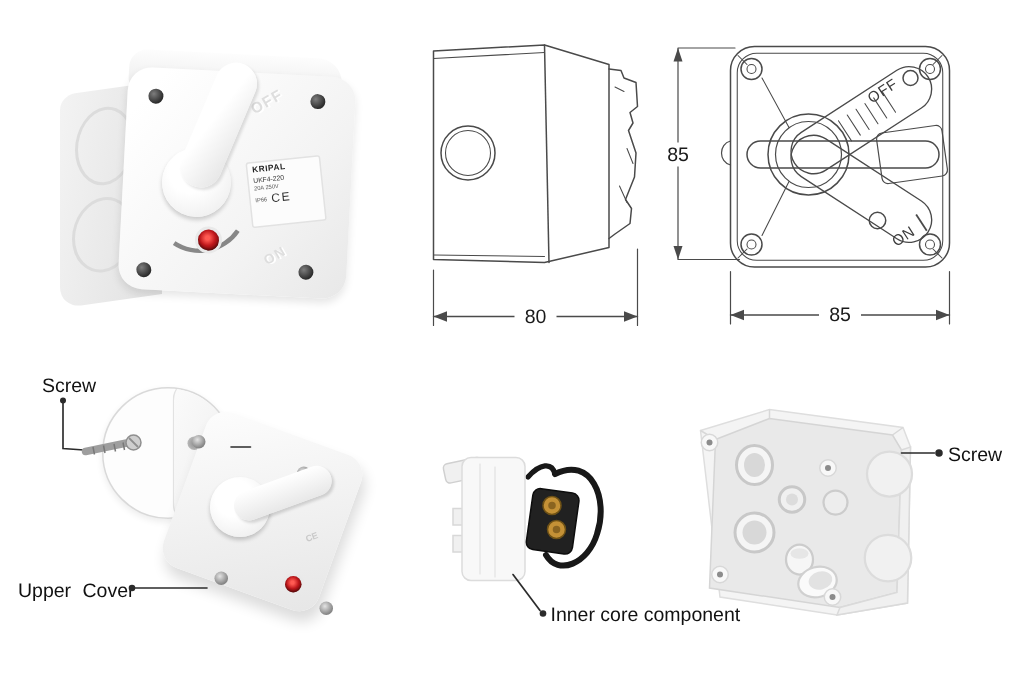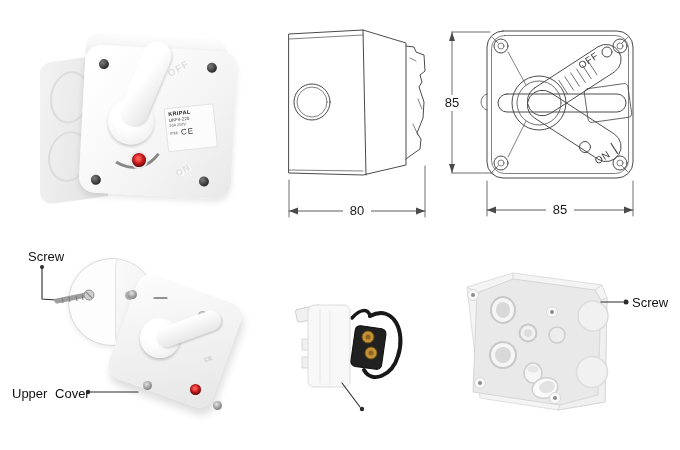--- a/index.html
+++ b/index.html
@@ -198,20 +198,21 @@
     <rect x="12" y="62" width="8" height="11" fill="#f0f0f0" stroke="#d8d8d8"></rect>
     <rect x="18" y="10" width="42" height="82" rx="6" fill="#f8f8f8" stroke="#dcdcdc"></rect>
     <path d="M30,14 L30,88 M40,16 L40,90" stroke="#e6e6e6" stroke-width="1" fill="none"></path>
     <rect x="63" y="32" width="31" height="41" rx="5" transform="rotate(8 78 52)" fill="#212121" stroke="#0d0d0d"></rect>
     <circle cx="78" cy="42" r="6" fill="#c49136" stroke="#6e5115"></circle>
     <circle cx="78" cy="42" r="2.5" fill="#8a6420"></circle>
     <circle cx="81" cy="58" r="6" fill="#c49136" stroke="#6e5115"></circle>
     <circle cx="81" cy="58" r="2.5" fill="#8a6420"></circle>
   </svg>
 
+  <div class="callout" style="left:367px;top:402px;">Inner core component</div>
 
   <svg class="abs" style="left:455px;top:255px;" width="165" height="168" viewBox="0 0 165 168">
     <path d="M12,32 L58,18 L147,30 L152,43 L150,147 L103,155 L25,143 Z" fill="#f4f4f4" stroke="#dedede"></path>
     <path d="M22,38 L58,24 L140,35 L146,45 L143,140 L105,150 L18,137 Z" fill="#e9e9e9" stroke="#d5d5d5"></path>
     <path d="M146,45 L152,43 L150,147 L103,155 L105,150 L143,140 Z" fill="#f0f0f0" stroke="#dadada"></path>
     <path d="M12,32 L22,38 M58,18 L58,24 M147,30 L140,35" stroke="#d8d8d8" fill="none"></path>
 
     <ellipse cx="48" cy="55" rx="12" ry="13" fill="#f5f5f5" stroke="#c8c8c8" stroke-width="2"></ellipse>
     <ellipse cx="48" cy="55" rx="7" ry="8" fill="#d8d8d8"></ellipse>
     <ellipse cx="48" cy="100" rx="13" ry="13" fill="#f5f5f5" stroke="#c8c8c8" stroke-width="2"></ellipse>

